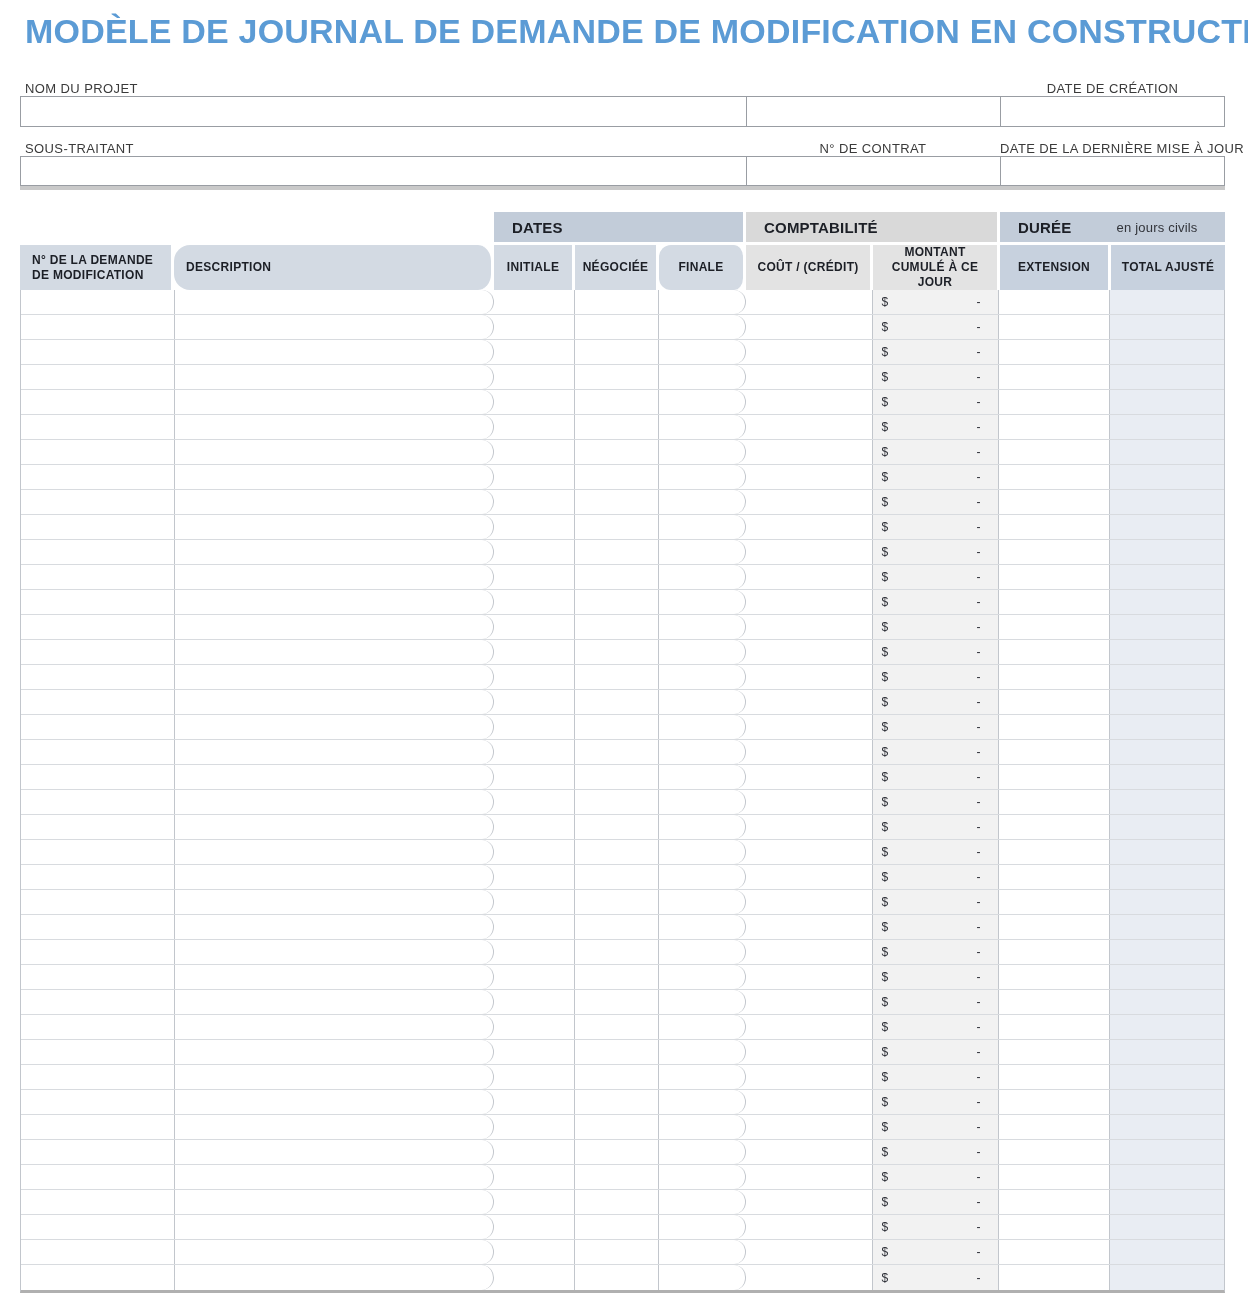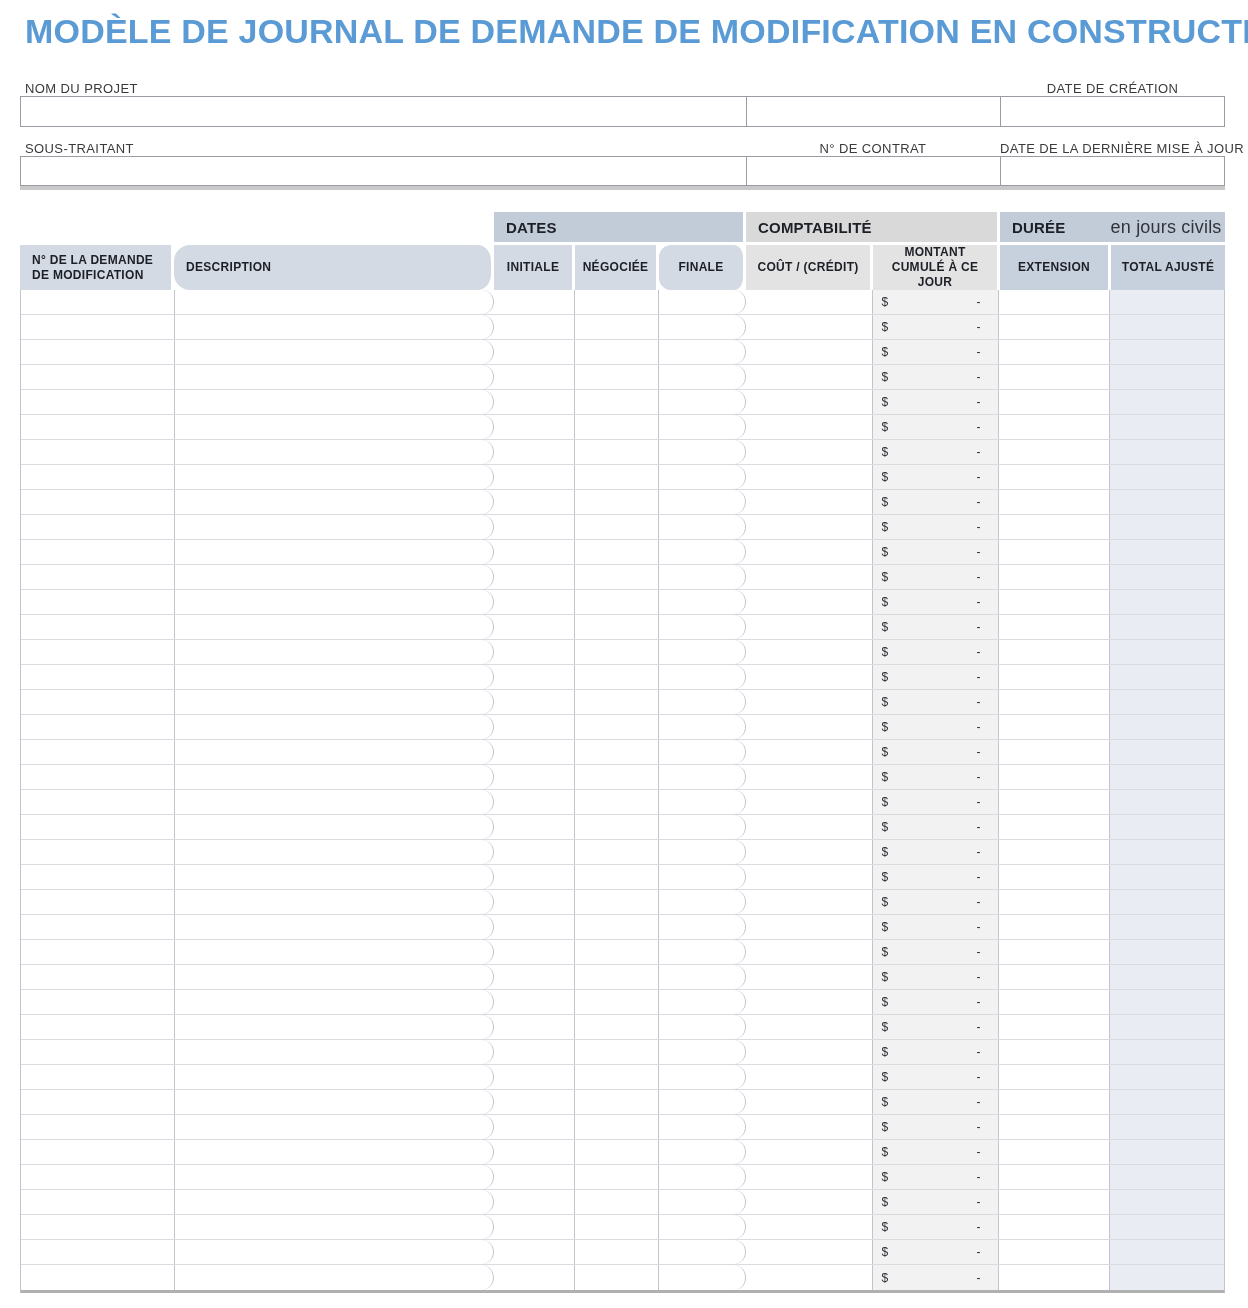--- a/index.html
+++ b/index.html
@@ -29,24 +29,24 @@
   }
   .form-underline{
     position:absolute;left:20px;top:186px;width:1205px;height:4px;
     background:#c9c9c9;
   }
 
   
   .table-wrap{position:absolute;left:20px;top:212px;width:1205px;}
   .gcell{
     position:absolute;top:0;height:30px;box-sizing:border-box;
-    display:flex;align-items:center;padding-left:12px;
+    display:flex;align-items:center;padding-left:18px;
     font-size:15px;font-weight:700;color:#1c1f26;letter-spacing:.2px;
   }
-  .gcell .suffix{font-weight:400;font-size:18px;color:#32343a;margin-left:1px;letter-spacing:.2px;}
+  .gcell .suffix{font-weight:400;font-size:13px;color:#32343a;margin-left:1px;letter-spacing:.2px;}
   .g-dates{left:474px;width:249px;background:var(--group-blue,#C2CCD9);}
   .g-compta{left:726px;width:251px;background:var(--group-gray,#D9D9D9);}
   .g-duree{left:980px;width:225px;background:var(--group-blue,#C2CCD9);gap:44px;}
 
   .thead{position:absolute;top:33px;left:0;width:1205px;height:45px;display:flex;}
   .th{
     box-sizing:border-box;height:45px;display:flex;align-items:center;justify-content:center;
     font-size:12px;font-weight:700;color:#1c1f26;letter-spacing:.3px;text-align:center;
     line-height:1.25;border-right:3px solid #ffffff;background:var(--sub-blue,#D3DAE3);
     padding:2px 6px;

